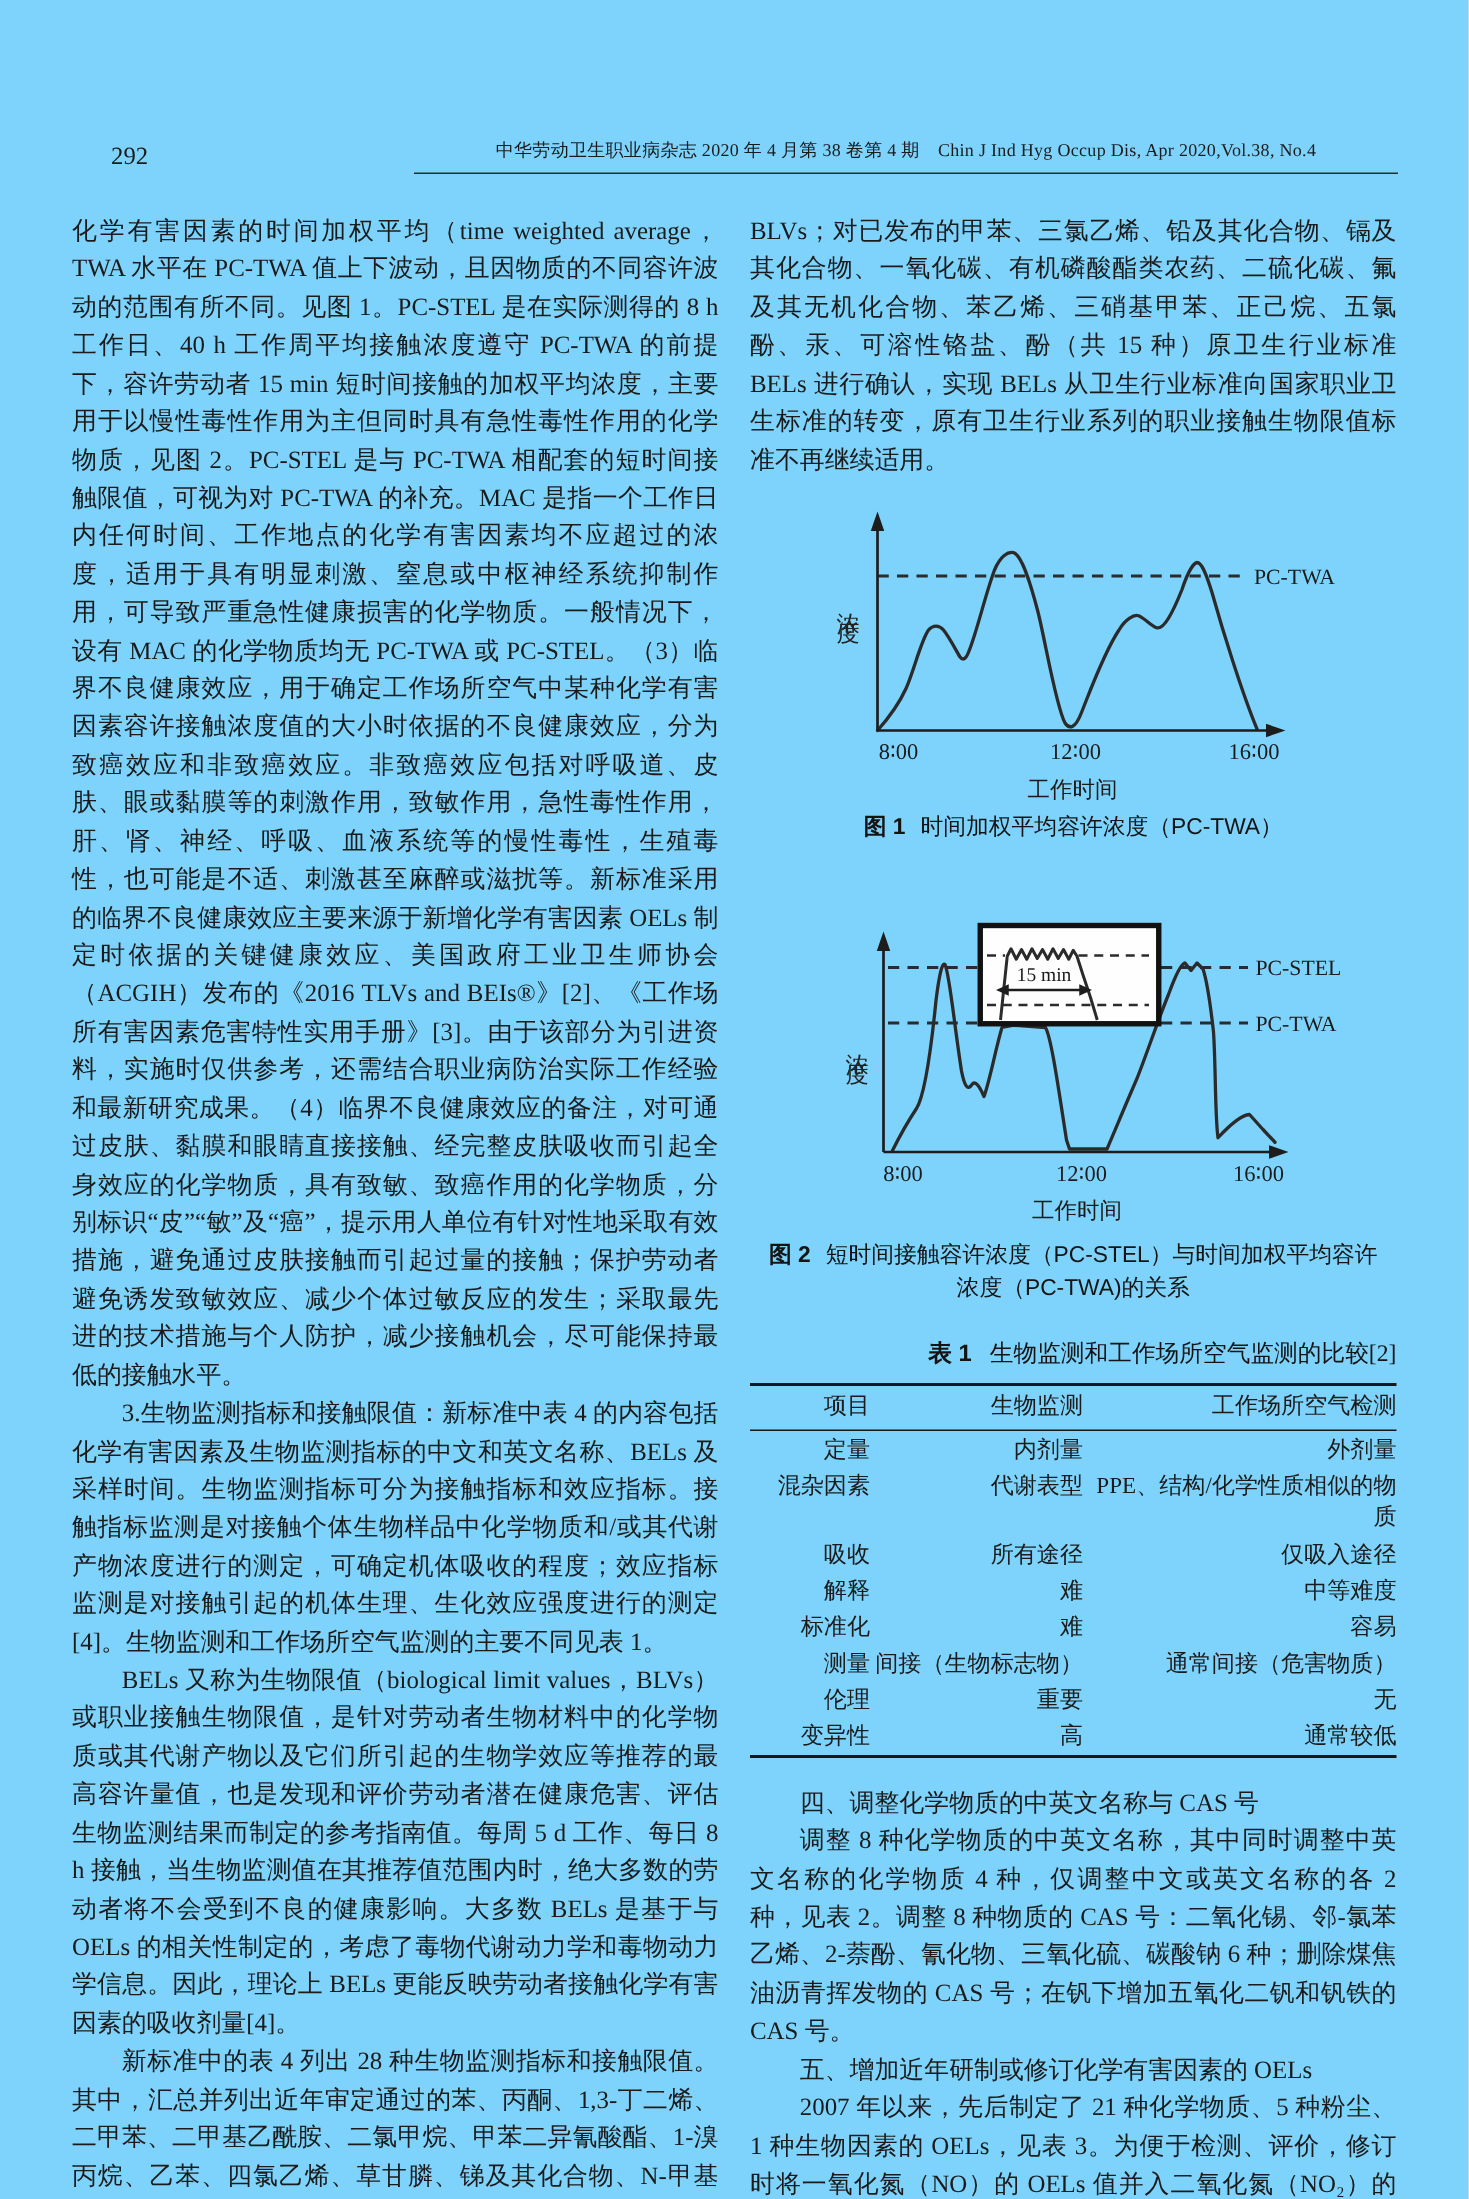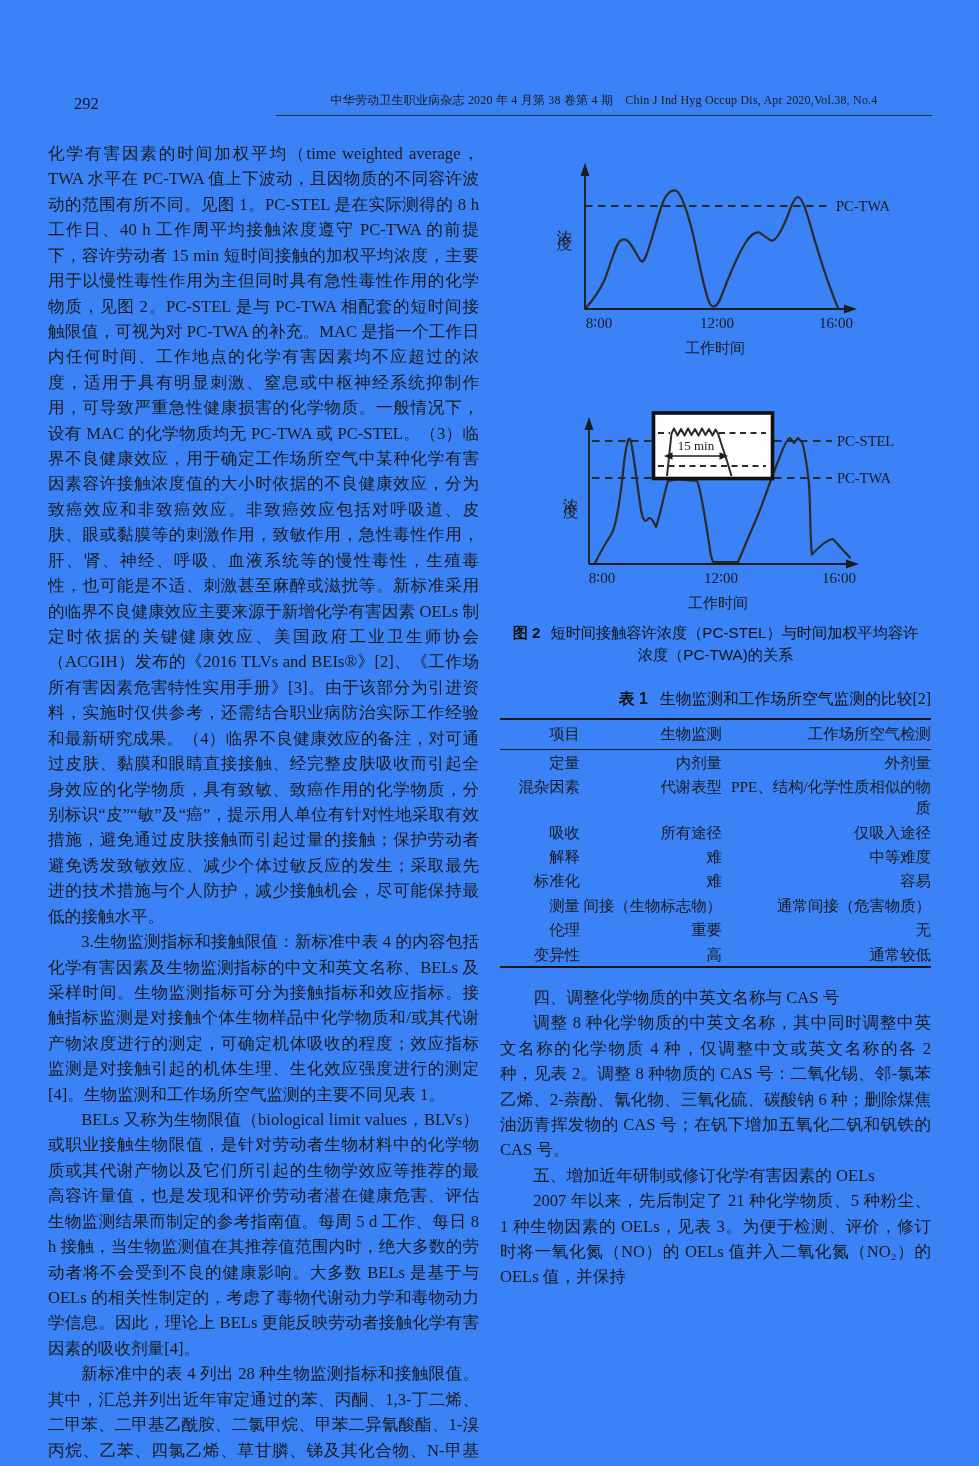--- a/index.html
+++ b/index.html
@@ -1,18 +1,18 @@
 <!DOCTYPE html>
 <html><head>
 <meta charset="utf-8">
 <style>
   html,body{margin:0;padding:0;background:#e8e8e8;}
   .page{
     position:relative;width:979px;height:1466px;margin:0 auto;
-    background:#3b82f6;color:#1b1b1b;
+    background:#7dd3fc;color:#1b1b1b;
     font-family:"Liberation Serif","DejaVu Serif",serif;
     overflow:hidden;
   }
   
   .page-number{position:absolute;left:74px;top:94px;font-size:16.5px;}
   .journal-header{
     position:absolute;left:276px;top:92px;width:656px;
     font-size:12px;text-align:center;letter-spacing:.2px;
     padding-bottom:6px;border-bottom:1.6px solid #2c2c2c;white-space:nowrap;
   }
@@ -85,20 +85,21 @@
   <div class="journal-header">中华劳动卫生职业病杂志 2020 年 4 月第 38 卷第 4 期　Chin J Ind Hyg Occup Dis, Apr 2020,Vol.38, No.4</div>
 
   <div class="col" id="col-left">
     <p>化学有害因素的时间加权平均（time weighted average，TWA 水平在 PC-TWA 值上下波动，且因物质的不同容许波动的范围有所不同。见图 1。PC-STEL 是在实际测得的 8 h 工作日、40 h 工作周平均接触浓度遵守 PC-TWA 的前提下，容许劳动者 15 min 短时间接触的加权平均浓度，主要用于以慢性毒性作用为主但同时具有急性毒性作用的化学物质，见图 2。PC-STEL 是与 PC-TWA 相配套的短时间接触限值，可视为对 PC-TWA 的补充。MAC 是指一个工作日内任何时间、工作地点的化学有害因素均不应超过的浓度，适用于具有明显刺激、窒息或中枢神经系统抑制作用，可导致严重急性健康损害的化学物质。一般情况下，设有 MAC 的化学物质均无 PC-TWA 或 PC-STEL。（3）临界不良健康效应，用于确定工作场所空气中某种化学有害因素容许接触浓度值的大小时依据的不良健康效应，分为致癌效应和非致癌效应。非致癌效应包括对呼吸道、皮肤、眼或黏膜等的刺激作用，致敏作用，急性毒性作用，肝、肾、神经、呼吸、血液系统等的慢性毒性，生殖毒性，也可能是不适、刺激甚至麻醉或滋扰等。新标准采用的临界不良健康效应主要来源于新增化学有害因素 OELs 制定时依据的关键健康效应、美国政府工业卫生师协会（ACGIH）发布的《2016 TLVs and BEIs®》[2]、《工作场所有害因素危害特性实用手册》[3]。由于该部分为引进资料，实施时仅供参考，还需结合职业病防治实际工作经验和最新研究成果。（4）临界不良健康效应的备注，对可通过皮肤、黏膜和眼睛直接接触、经完整皮肤吸收而引起全身效应的化学物质，具有致敏、致癌作用的化学物质，分别标识“皮”“敏”及“癌”，提示用人单位有针对性地采取有效措施，避免通过皮肤接触而引起过量的接触；保护劳动者避免诱发致敏效应、减少个体过敏反应的发生；采取最先进的技术措施与个人防护，减少接触机会，尽可能保持最低的接触水平。</p>
     <p class="indent">3.生物监测指标和接触限值：新标准中表 4 的内容包括化学有害因素及生物监测指标的中文和英文名称、BELs 及采样时间。生物监测指标可分为接触指标和效应指标。接触指标监测是对接触个体生物样品中化学物质和/或其代谢产物浓度进行的测定，可确定机体吸收的程度；效应指标监测是对接触引起的机体生理、生化效应强度进行的测定[4]。生物监测和工作场所空气监测的主要不同见表 1。</p>
     <p class="indent">BELs 又称为生物限值（biological limit values，BLVs）或职业接触生物限值，是针对劳动者生物材料中的化学物质或其代谢产物以及它们所引起的生物学效应等推荐的最高容许量值，也是发现和评价劳动者潜在健康危害、评估生物监测结果而制定的参考指南值。每周 5 d 工作、每日 8 h 接触，当生物监测值在其推荐值范围内时，绝大多数的劳动者将不会受到不良的健康影响。大多数 BELs 是基于与 OELs 的相关性制定的，考虑了毒物代谢动力学和毒物动力学信息。因此，理论上 BELs 更能反映劳动者接触化学有害因素的吸收剂量[4]。</p>
     <p class="indent">新标准中的表 4 列出 28 种生物监测指标和接触限值。其中，汇总并列出近年审定通过的苯、丙酮、1,3-丁二烯、二甲苯、二甲基乙酰胺、二氯甲烷、甲苯二异氰酸酯、1-溴丙烷、乙苯、四氯乙烯、草甘膦、锑及其化合物、N-甲基乙酰胺的</p>
   </div>
 
   <div class="col" id="col-right">
+    <p>BLVs；对已发布的甲苯、三氯乙烯、铅及其化合物、镉及其化合物、一氧化碳、有机磷酸酯类农药、二硫化碳、氟及其无机化合物、苯乙烯、三硝基甲苯、正己烷、五氯酚、汞、可溶性铬盐、酚（共 15 种）原卫生行业标准 BELs 进行确认，实现 BELs 从卫生行业标准向国家职业卫生标准的转变，原有卫生行业系列的职业接触生物限值标准不再继续适用。</p>
 
     <div class="fig fig-1">
       <svg width="431" height="205" viewBox="0 0 431 205">
 
         <line class="refline" x1="85" y1="52" x2="330" y2="52"></line>
 
         <path class="curve" d="M85,155 C93,146 99,138 104,127 C109,116 114,95 119,88 C122,84.5 126,84.5 129,88
              C133,93 137,101 140,106 C142,108.5 144,107.5 146,102 C151,90 157,64 163,48
              C167,38.5 172,35.5 176,36.5 C181,39 186,53 192,76 C197,96 204,139 210,150
              C213,154.5 217,153.5 221,143 C227,128 236,103 246,88 C250,81 256,77.5 259,78.5
@@ -110,20 +111,21 @@
         <line class="axis" x1="85" y1="155" x2="346" y2="155"></line>
         <polygon class="arrowhead" points="357,155 344,150.5 344,159.5"></polygon>
 
         <text class="ref-text" x="336" y="57">PC-TWA</text>
         <text class="axis-text" x="99" y="174" text-anchor="middle">8∶00</text>
         <text class="axis-text" x="217" y="174" text-anchor="middle">12∶00</text>
         <text class="axis-text" x="336" y="174" text-anchor="middle">16∶00</text>
         <text class="axis-text" x="215" y="199" text-anchor="middle">工作时间</text>
       </svg>
       <div class="v-label">浓度</div>
+      <div class="figcap"><span class="cap-label">图 1</span><span>时间加权平均容许浓度（PC-TWA）</span></div>
     </div>
 
     <div class="fig fig-2">
       <svg width="431" height="210" viewBox="0 0 431 210">
 
         <line class="refline" x1="92" y1="35" x2="152" y2="35"></line>
         <line class="refline" x1="274" y1="35" x2="332" y2="35"></line>
         <line class="refline" x1="92" y1="72" x2="152" y2="72"></line>
         <line class="refline" x1="274" y1="72" x2="332" y2="72"></line>
 

